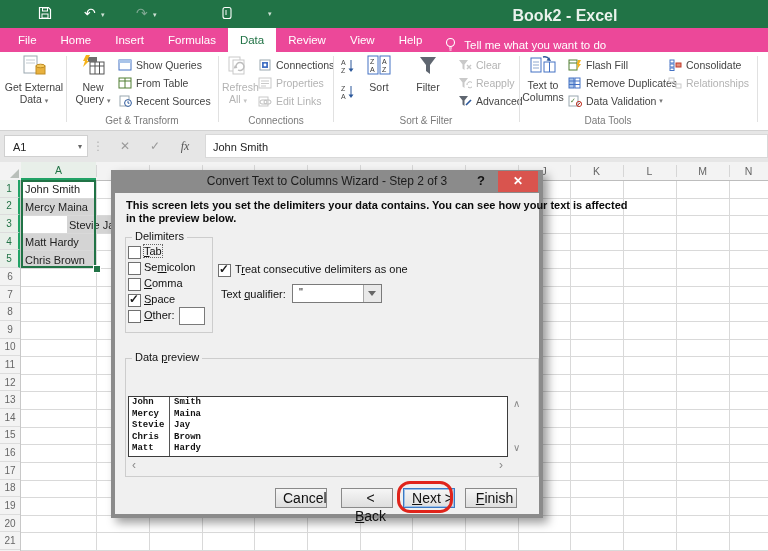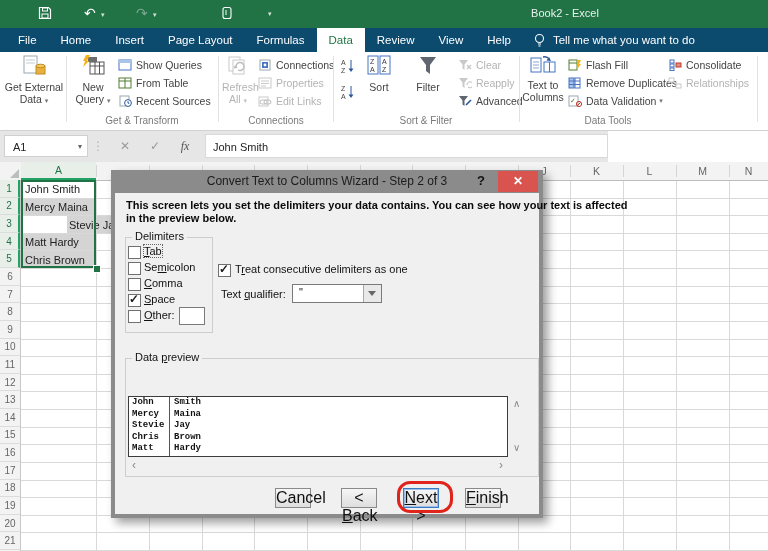--- a/index.html
+++ b/index.html
@@ -3,41 +3,41 @@
 <meta charset="utf-8">
 <style>
   html,body{margin:0;padding:0;background:#fff;}
   .stage{position:relative;width:768px;height:551px;overflow:hidden;
          font-family:"Liberation Sans",sans-serif;background:#fff;}
   
   .titlebar{position:absolute;left:0;top:0;width:768px;height:28px;background:#217346;}
   .qat-btn{position:absolute;top:4px;color:#fff;font-size:14px;line-height:18px;cursor:default;}
   .qat-drop{position:absolute;top:11px;color:#cfe3d6;font-size:7px;}
   .win-title{position:absolute;left:500px;top:7px;width:130px;text-align:center;
-             color:#e9f2ec;font-size:11px;}
+             color:#e9f2ec;font-size:16px;font-weight:bold;}
   
-  .tabrow{position:absolute;left:0;top:28px;width:768px;height:24px;background:#0c4a6e;
-          display:flex;align-items:center;padding-left:6px;box-sizing:border-box;}
+  .tabrow{position:absolute;left:0;top:28px;width:768px;height:24px;background:#ec4899;
+          display:flex;align-items:flex-end;padding-left:6px;box-sizing:border-box;}
   .tab{padding:0 12px;line-height:24px;font-size:11.5px;color:#fff;white-space:nowrap;}
   .tab.active{background:#fff;color:#217346;}
   .tellme{display:flex;align-items:center;color:#fff;font-size:11.5px;margin-left:10px;white-space:nowrap;}
   .bulb{margin-right:7px;display:inline-flex;}
   
   .ribbon{position:absolute;left:0;top:52px;width:768px;height:78px;background:#fff;
           border-bottom:1px solid #d2d2d2;font-size:10.5px;color:#444;}
   .gsep{position:absolute;top:4px;height:66px;width:1px;background:#e1e1e1;}
   .glabel{position:absolute;top:63px;width:120px;text-align:center;font-size:10px;color:#7a7a7a;}
   .bigbtn{position:absolute;top:2px;text-align:center;color:#444;}
   .bigbtn .lbl{font-size:10.5px;line-height:11.5px;margin-top:2px;}
   .smallitem{position:absolute;height:16px;display:flex;align-items:center;font-size:10.5px;color:#444;white-space:nowrap;}
   .smallitem .ic{margin-right:4px;display:inline-flex;}
   .grayed{color:#b3b3b3 !important;}
   .chev{font-size:7px;color:#777;}
   
-  .formulabar{position:absolute;left:0;top:131px;width:608px;height:31px;background:#e6e6e6;
+  .formulabar{position:absolute;left:0;top:131px;width:768px;height:31px;background:#e6e6e6;
               border-bottom:1px solid #cfcfcf;}
   .namebox{position:absolute;left:4px;top:4px;width:84px;height:22px;background:#fff;
            border:1px solid #d0d0d0;font-size:11px;color:#222;line-height:22px;padding-left:8px;box-sizing:border-box;}
   .namebox .drop{position:absolute;right:5px;top:0;color:#666;font-size:8px;}
   .fbtn{position:absolute;top:4px;width:26px;height:22px;text-align:center;line-height:22px;
         color:#9a9a9a;font-size:12px;}
   .formulafield{position:absolute;left:205px;top:3px;right:0;height:24px;background:#fff;
                 border:1px solid #d9d9d9;font-size:11px;color:#222;line-height:24px;padding-left:7px;box-sizing:border-box;}
   
   .headerstrip{position:absolute;left:0;top:162px;width:768px;height:18px;background:#f3f3f3;
@@ -88,23 +88,23 @@
   .qualbtn{position:absolute;right:0;top:0;width:17px;height:17px;background:#e9e9e9;border-left:1px solid #a8a8a8;}
   .qualbtn::after{content:"";position:absolute;left:4px;top:6px;border-left:4px solid transparent;
                   border-right:4px solid transparent;border-top:5px solid #666;}
   .previewbox{position:absolute;background:#fff;border:1px solid #3c3c3c;box-sizing:border-box;
               font-family:"Liberation Mono",monospace;font-size:9px;font-weight:bold;color:#111;overflow:hidden;}
   .prow{position:relative;height:11.5px;line-height:11.5px;white-space:pre;}
   .pc1{position:absolute;left:3px;}
   .pc2{position:absolute;left:45px;}
   .pdiv{position:absolute;left:40px;top:0;bottom:0;width:1px;background:#555;}
   .scrar{position:absolute;color:#8a8a8a;font-size:10px;line-height:10px;}
-  .dbtn{position:absolute;width:36px;height:20px;background:linear-gradient(#f6f6f6,#dedede);
+  .dbtn{position:absolute;width:52px;height:20px;background:linear-gradient(#f6f6f6,#dedede);
         border:1px solid #8a8a8a;box-sizing:border-box;text-align:center;line-height:18px;
-        font-size:16px;color:#111;}
+        font-size:14px;color:#111;padding-left:7px;}
   .dbtn.next{border-color:#3b79c3;box-shadow:inset 0 0 0 1px #9cc0e8;}
   .ring{position:absolute;left:282px;top:288px;width:56px;height:32px;border:3px solid #e0241b;
         border-radius:13px;box-sizing:border-box;z-index:5;pointer-events:none;}
   u{text-decoration:underline;}
 </style>
 </head>
 <body>
 
 <div class="stage">
 
@@ -127,21 +127,20 @@
         </svg>
     </span>
     <span class="qat-drop" style="left:268px;top:10px">▾</span>
     <div class="win-title">Book2 - Excel</div>
   </div>
 
   <div class="tabrow">
     <span class="tab">File</span>
     <span class="tab">Home</span>
     <span class="tab">Insert</span>
-    <span class="tab">Page Layout</span>
     <span class="tab">Formulas</span>
     <span class="tab active">Data</span>
     <span class="tab">Review</span>
     <span class="tab">View</span>
     <span class="tab">Help</span>
     <span class="tellme">
       <span class="bulb">
         <svg width="13" height="15" viewBox="0 0 13 15">
             <circle cx="6.5" cy="5.5" r="4" fill="none" stroke="#fff" stroke-width="1.1"></circle>
             <line x1="5" y1="11" x2="8" y2="11" stroke="#fff"></line>

